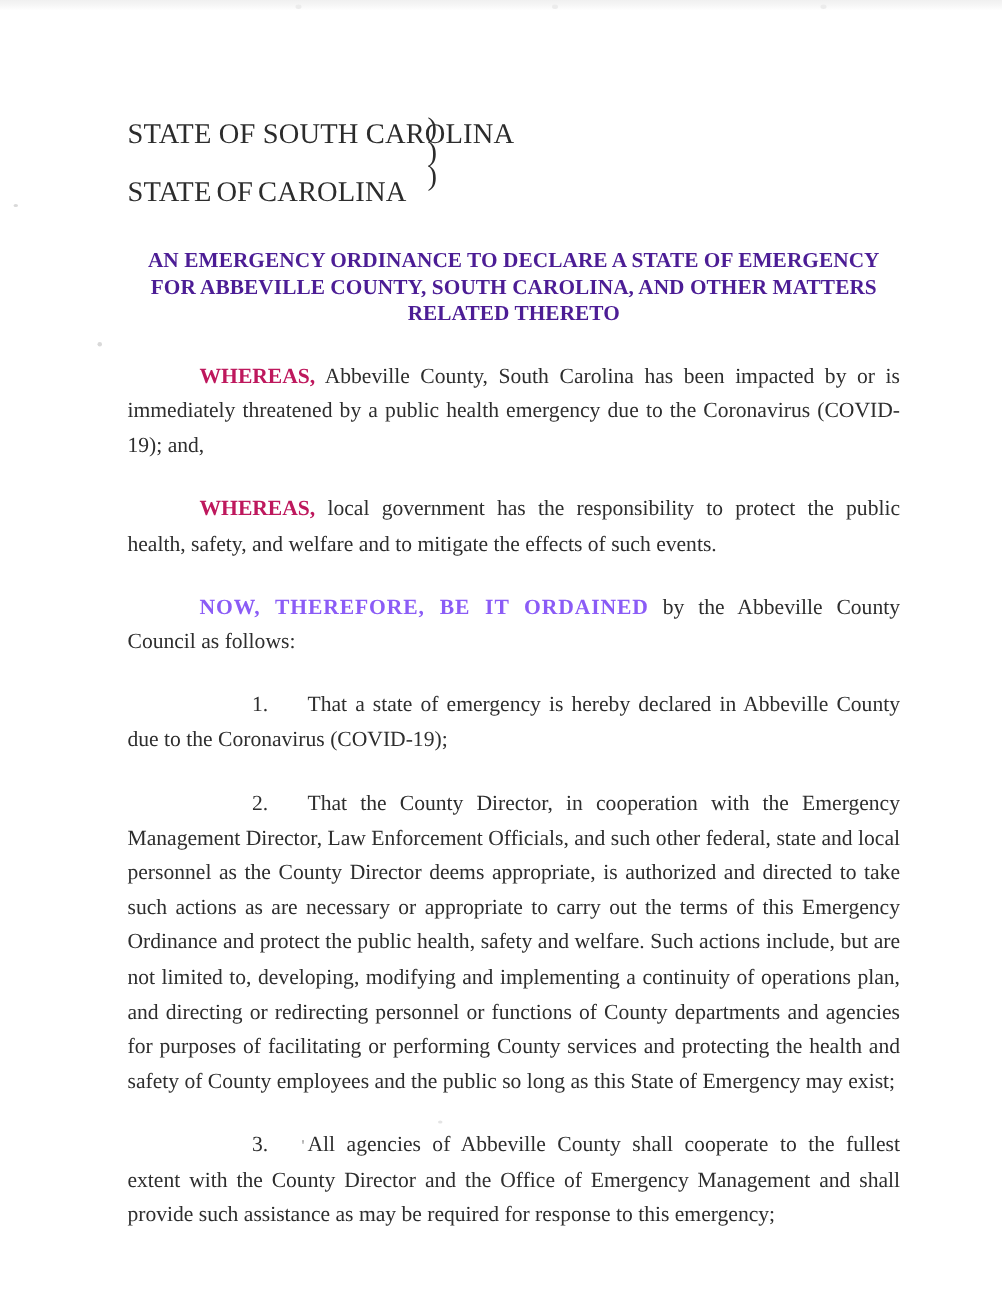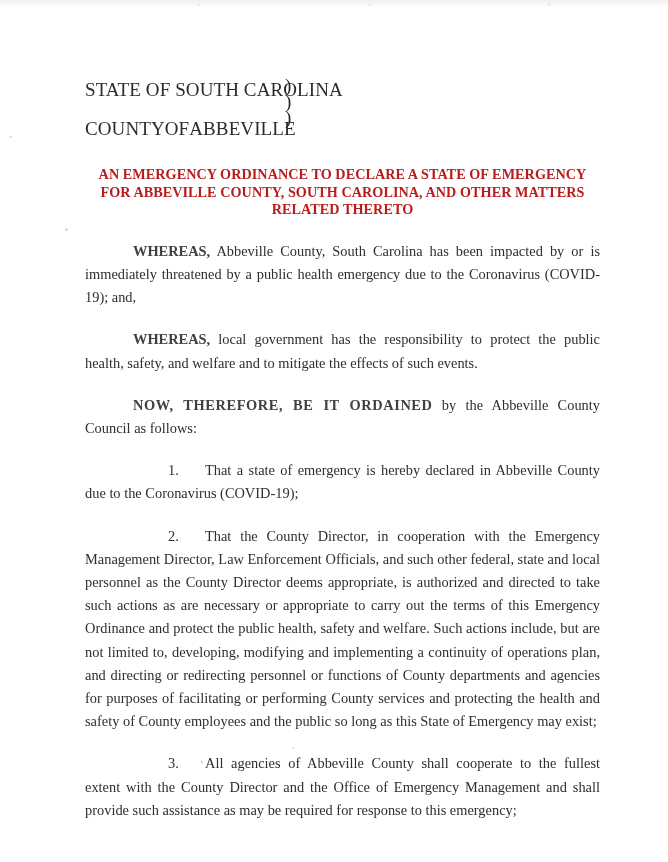--- a/index.html
+++ b/index.html
@@ -81,43 +81,43 @@
     line-height: 23px;
   }
 
   
   .title {
     margin-top: 26px;
     text-align: center;
     font-weight: bold;
     font-size: 14.2px;
     line-height: 17.6px;
-    color: #b91c1c;
+    color: #4c1d95;
     letter-spacing: .05px;
   }
 
   
   .para {
     margin-top: 19px;
     font-size: 14.4px;
     line-height: 23.2px;
     color: #2e2e2e;
     text-align: justify;
     text-indent: 48px;
   }
   .para.first {
     margin-top: 21px;
   }
   .para b {
     font-weight: bold;
-    color: #404040;
+    color: #be185d;
   }
   .lead-spaced {
     font-weight: bold;
-    color: #404040;
+    color: #8b5cf6;
     letter-spacing: .6px;
   }
 
   
   .item {
     position: relative;
     margin-top: 19px;
     font-size: 14.4px;
     line-height: 23.2px;
     color: #2e2e2e;
@@ -153,23 +153,23 @@
   <div class="scan-speck" style="left:547px;top:3px;   width:4px; height:3px; background:#ececec;"></div>
   <div class="scan-speck" style="left:292px;top:747px; width:3px; height:2px; background:#e4e4e4;"></div>
 
   <div class="content">
 
     <div class="caption">
       <div class="cap-left">
         <div class="cap-row">STATE OF SOUTH CAROLINA</div>
         <div class="cap-row" style="height:16px;line-height:16px;"></div>
         <div class="cap-row spread">
-          <span>COUNTY</span>
+          <span>STATE</span>
           <span>OF</span>
-          <span>ABBEVILLE</span>
+          <span>CAROLINA</span>
         </div>
       </div>
 
       <div class="cap-parens">
         <div>)</div>
         <div>)</div>
         <div>)</div>
       </div>
 
       <div class="cap-right">

